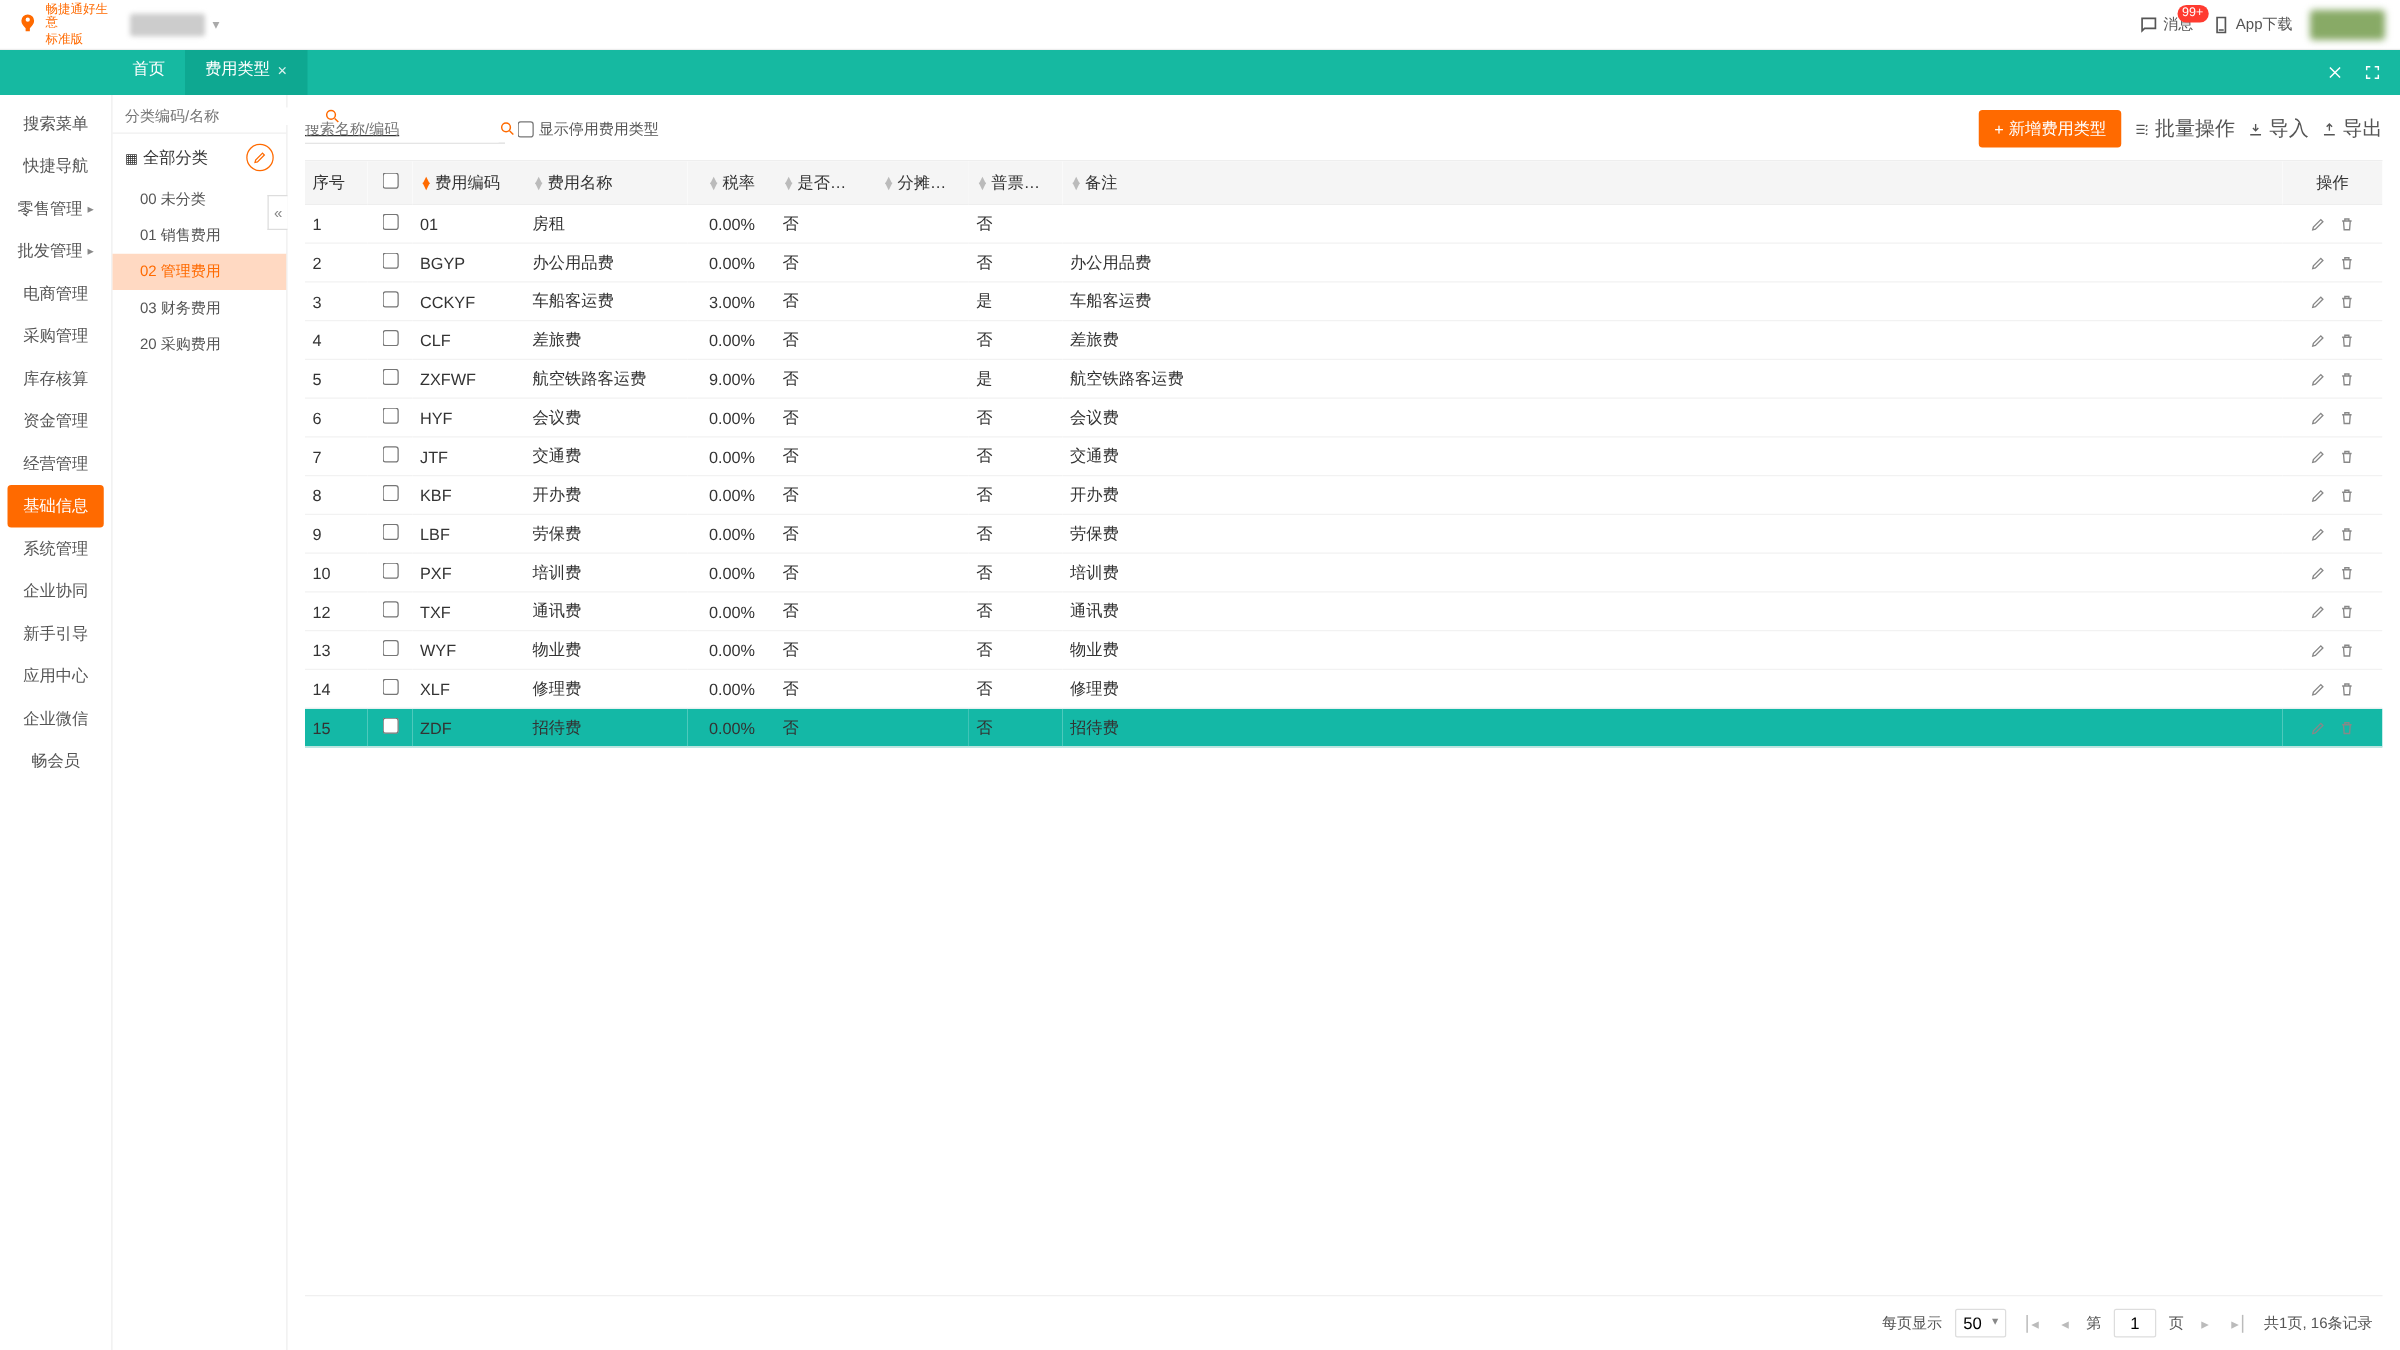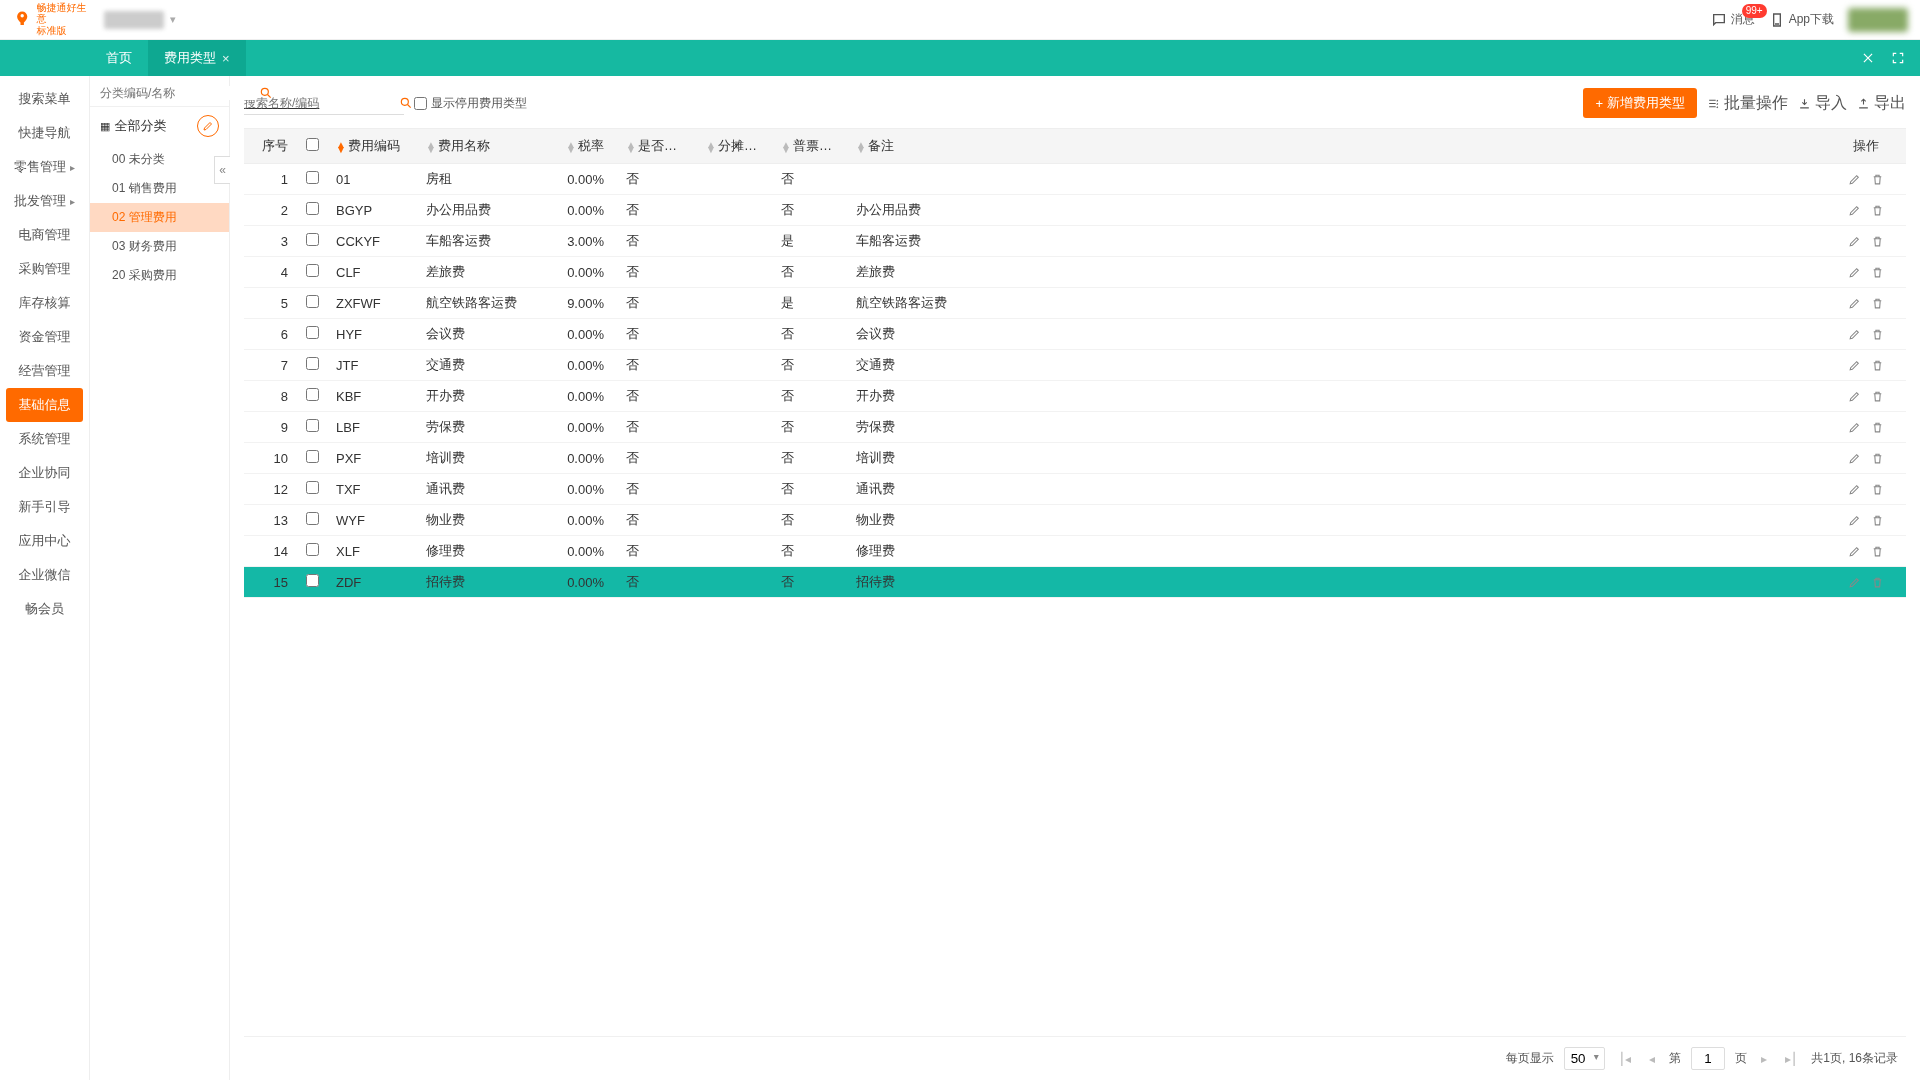--- a/index.html
+++ b/index.html
@@ -15,21 +15,21 @@
 .company-blur { width: 60px; height: 18px; background: #ccc; filter: blur(2px); border-radius: 2px; }
 .header-spacer { flex: 1; }
 .header-right { display: flex; align-items: center; gap: 14px; }
 .hr-item { display: flex; align-items: center; gap: 4px; cursor: pointer; position: relative; font-size: 12px; color: #555; }
 .badge { position: absolute; top: -7px; right: -12px; background: #ff3b30; color: #fff; font-size: 10px; padding: 0 4px; border-radius: 8px; line-height: 14px; }
 .avatar-blur { width: 60px; height: 24px; background: #8a6; filter: blur(3px); border-radius: 3px; }
 
 
 .tab-strip { height: 36px; background: #16b9a1; display: flex; align-items: stretch; position: relative; }
 .tab-strip-inner { display: flex; margin-left: 90px; }
-.tab { padding: 0 16px; display: flex; align-items: center; color: #fff; font-size: 13px; cursor: pointer; gap: 6px; }
+.tab { padding: 12px 16px; display: flex; align-items: flex-end; color: #fff; font-size: 13px; cursor: pointer; gap: 6px; }
 .tab.inactive { background: transparent; }
 .tab.active { background: #0ea891; }
 .tab-close { font-size: 13px; opacity: .85; }
 .tab-strip-right { position: absolute; right: 0; top: 0; height: 100%; display: flex; align-items: center; gap: 10px; padding: 0 12px; }
 .strip-icon { width: 20px; height: 20px; display: flex; align-items: center; justify-content: center; cursor: pointer; color: #fff; }
 
 
 .body-wrap { display: flex; height: calc(1080px * 0 + 100vh - 76px);  height: calc(100vh - 76px); }
 
 
@@ -62,21 +62,21 @@
 .btn-link { display: flex; align-items: center; gap: 4px; font-size: 16px; color: #555; cursor: pointer; }
 
 
 .table-wrap { flex: 1; overflow: auto; border-top: 1px solid #eee; }
 table { width: 100%; border-collapse: collapse; table-layout: fixed; }
 th { background: #f5f5f5; font-weight: normal; font-size: 13px; color: #333; padding: 8px 6px; text-align: left; position: relative; border-bottom: 1px solid #eee; }
 th .sorter { color: #bbb; font-size: 10px; margin-right: 2px; display: inline-flex; flex-direction: column; line-height: 5px; vertical-align: middle; }
 th.sorted .sorter { color: #ff6a00; }
 td { padding: 6px 6px; font-size: 13px; border-bottom: 1px solid #f2f2f2; }
 tr.highlight td { background: #14b8a6; }
-.col-idx { width: 50px; text-align: right; }
+.col-idx { width: 50px; text-align: left; }
 .col-chk { width: 36px; text-align: center; }
 .col-code { width: 90px; }
 .col-name { width: 130px; }
 .col-rate { width: 70px; text-align: right; padding-right: 16px; }
 .col-bool1 { width: 80px; }
 .col-alloc { width: 75px; }
 .col-bool2 { width: 75px; }
 .col-remark { width: auto; }
 .col-ops { width: 80px; text-align: center; }
 .ops-icons { display: flex; gap: 10px; justify-content: center; color: #888; }

